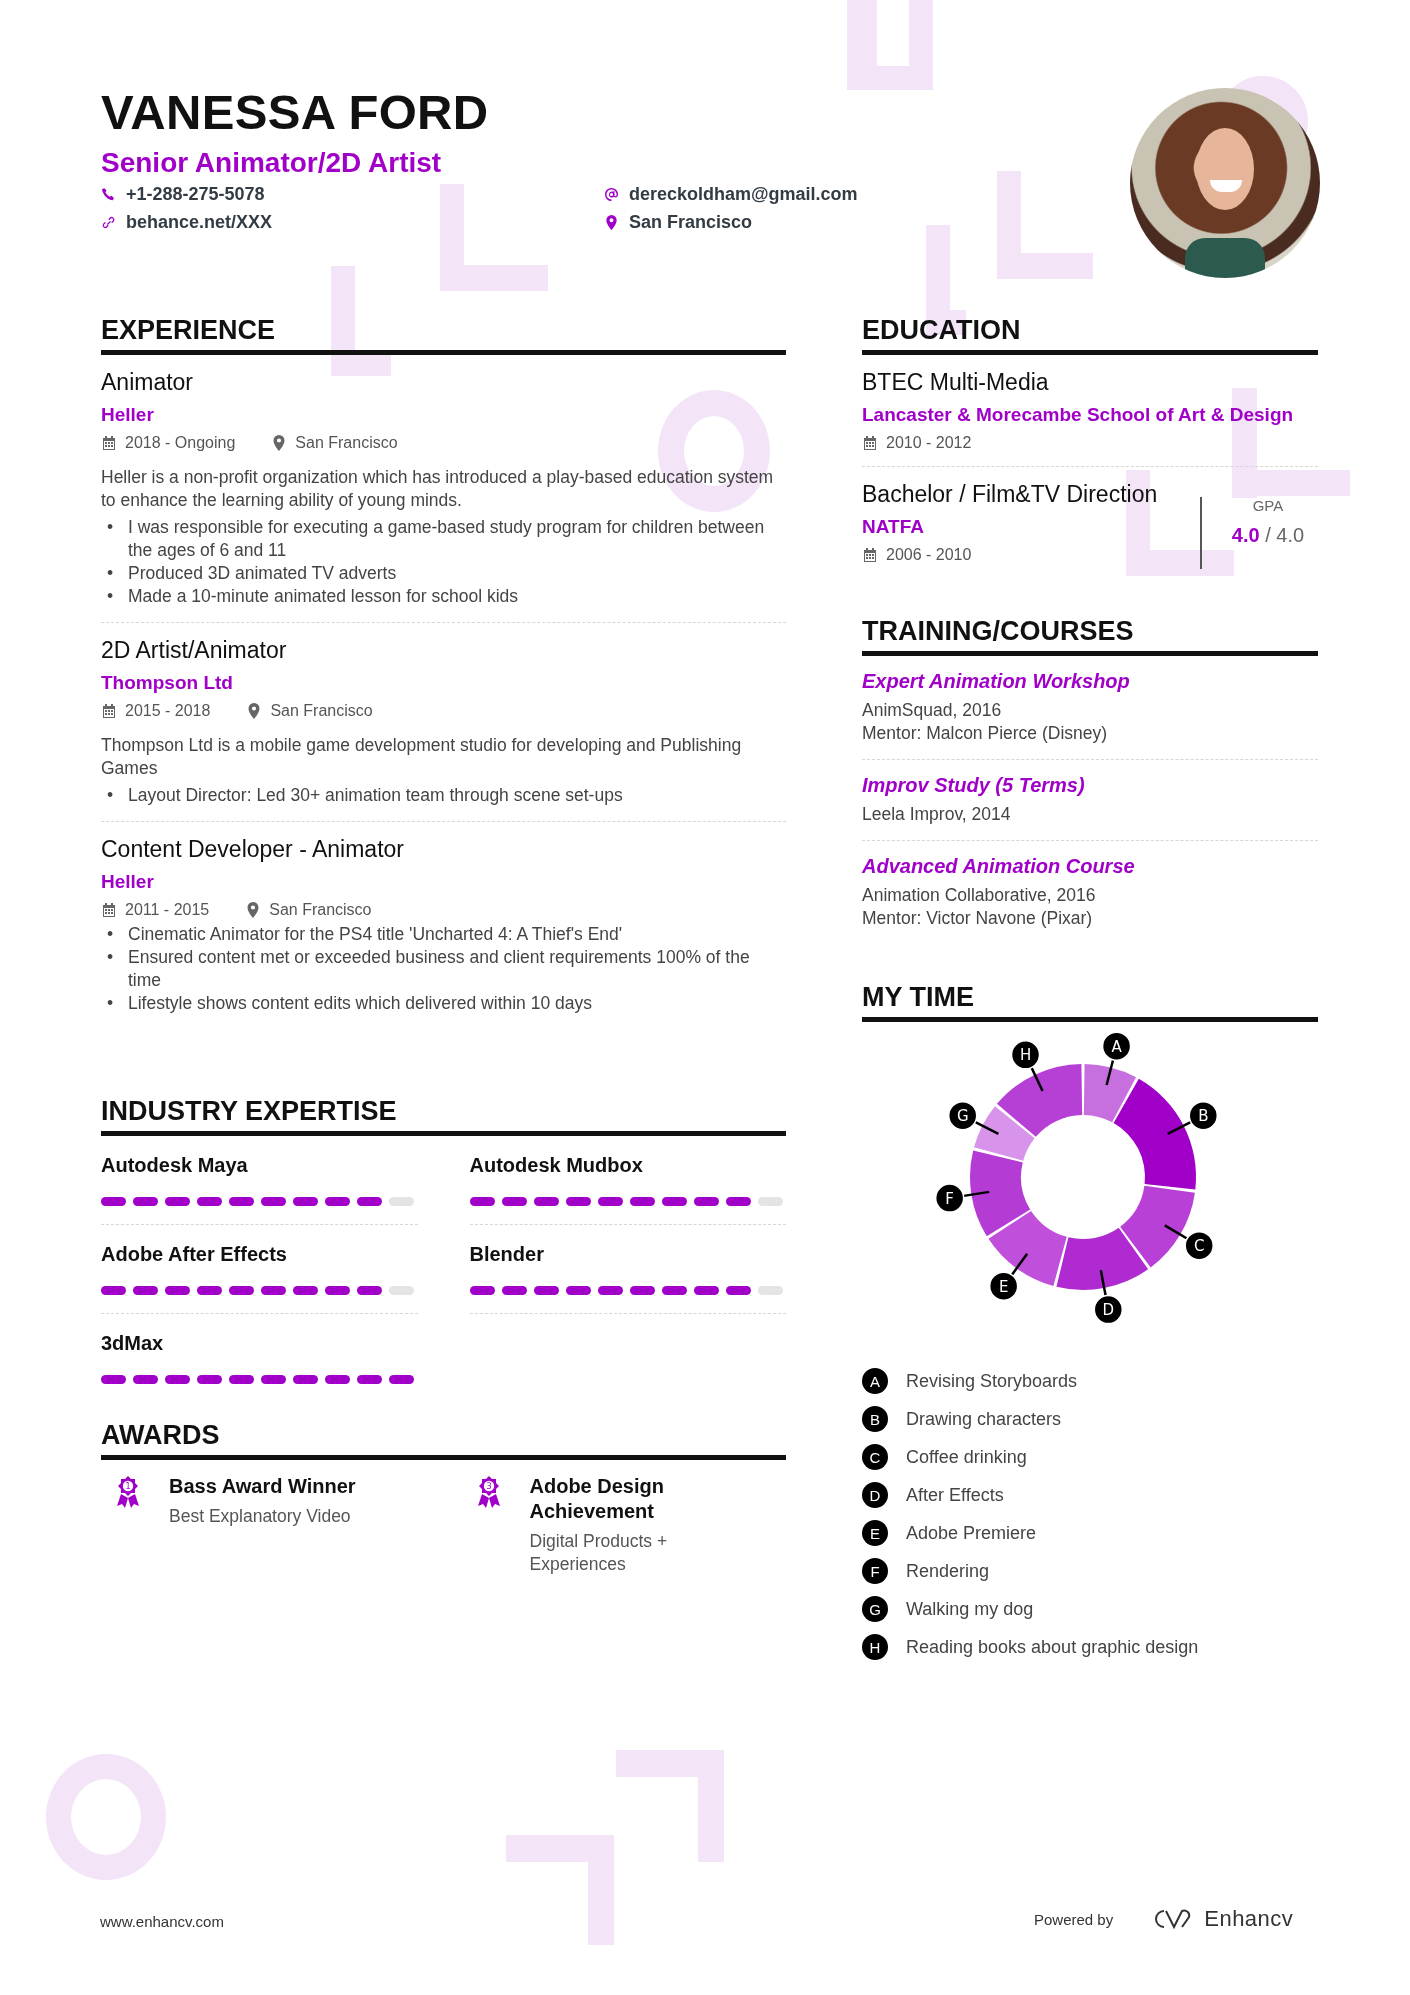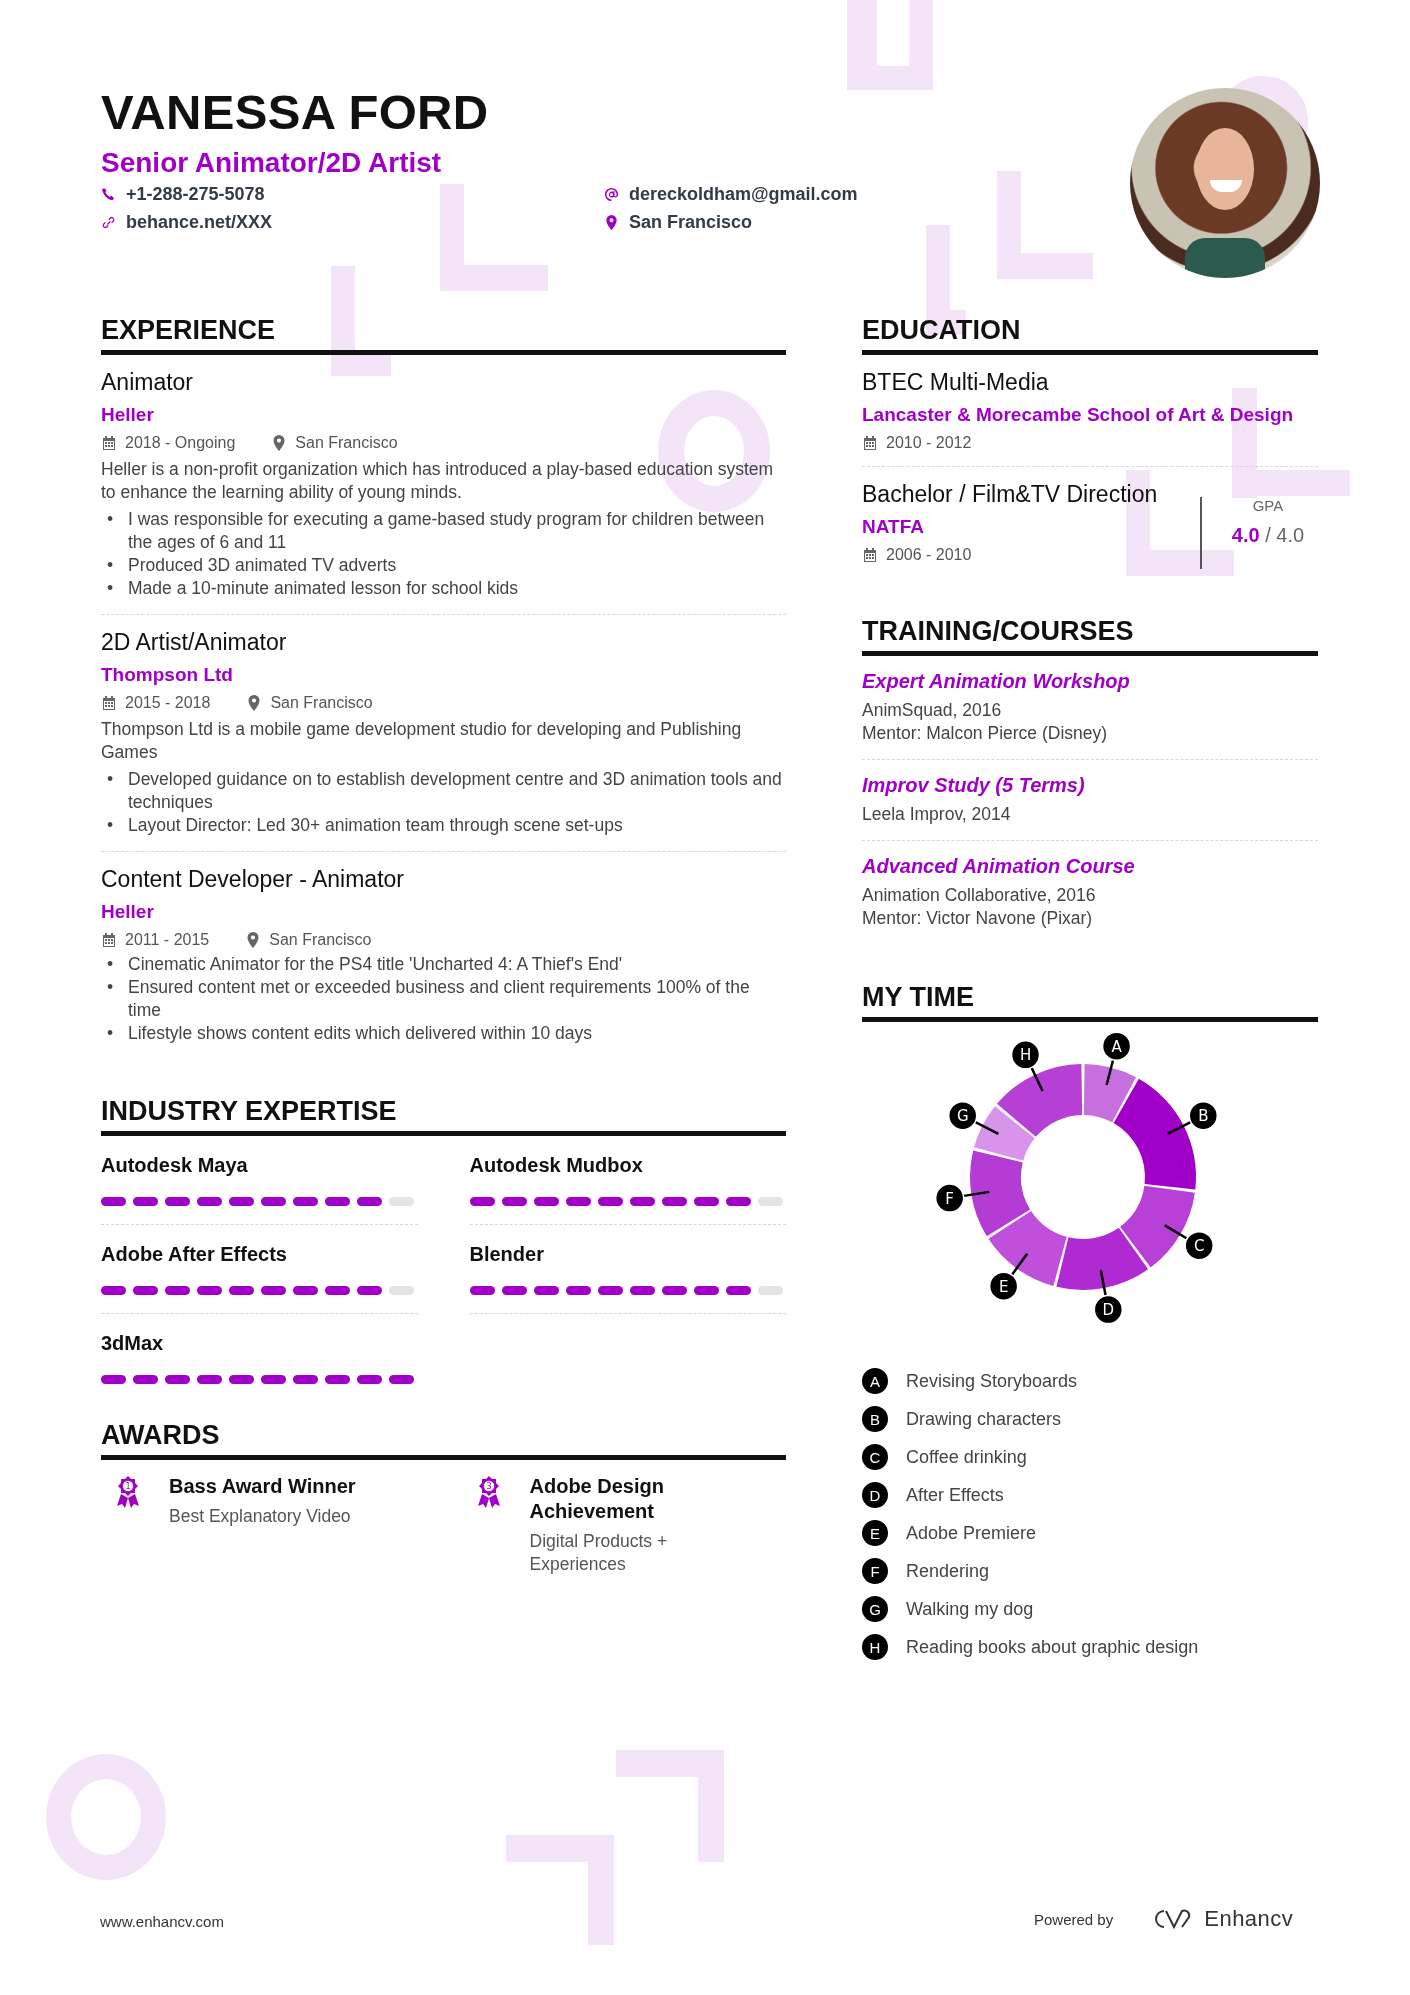--- a/index.html
+++ b/index.html
@@ -21,21 +21,21 @@
 
   .sec-head { font-size: 27px; font-weight: 700; color: #111; padding-bottom: 4px; border-bottom: 5px solid #111; }
   .left-col { left: 101px; width: 685px; }
   .right-col { left: 862px; width: 456px; }
 
   .job-title { font-size: 23px; color: #111; margin-top: 14px; }
   .company { font-size: 19px; font-weight: 700; color: #a000c8; margin-top: 8px; }
   .meta { display: flex; align-items: center; gap: 8px; font-size: 16px; color: #555; margin-top: 8px; }
   .meta svg { width: 16px; height: 16px; fill: #666; }
   .meta .gap { width: 20px; }
-  .desc { font-size: 17.5px; color: #444; line-height: 23px; margin-top: 6px; }
+  .desc { font-size: 17.5px; color: #444; line-height: 23px; margin-top: 14px; }
   ul.bullets { list-style: none; margin-top: 4px; }
   ul.bullets li { font-size: 17.5px; color: #444; line-height: 23px; padding-left: 27px; position: relative; }
   ul.bullets li::before { content: "•"; position: absolute; left: 6px; top: 0; color: #444; }
   .dash { border-top: 1.5px dashed #d6d6d6; margin-top: 14px; }
 
   .skills { display: grid; grid-template-columns: 1fr 1fr; column-gap: 52px; margin-top: 14px; }
   .skill { padding: 4px 0 14px 0; }
   .skill-name { font-size: 20px; font-weight: 700; color: #111; }
   .dots { display: flex; gap: 7px; margin-top: 20px; }
   .dot { width: 25px; height: 9px; border-radius: 5px; background: #a000c8; }
@@ -164,21 +164,20 @@
         </svg>
       <span>2015 - 2018</span>
       <span class="gap"></span>
       <svg viewBox="0 0 16 16">
           <path d="M8 0a5.5 5.5 0 00-5.5 5.5C2.5 10 8 16 8 16s5.5-6 5.5-10.5A5.5 5.5 0 008 0zm0 7.6a2.1 2.1 0 110-4.2 2.1 2.1 0 010 4.2z"></path>
         </svg>
       <span>San Francisco</span>
     </div>
     <div class="desc">Thompson Ltd is a mobile game development studio for developing and Publishing Games</div>
     <ul class="bullets">
-      <li>Developed guidance on to establish development centre and 3D animation tools and techniques</li>
       <li>Layout Director: Led 30+ animation team through scene set-ups</li>
     </ul>
     <div class="dash"></div>
   </div>
 
   <div>
     <div class="job-title">Content Developer - Animator</div>
     <div class="company">Heller</div>
     <div class="meta">
       <svg viewBox="0 0 16 16">

